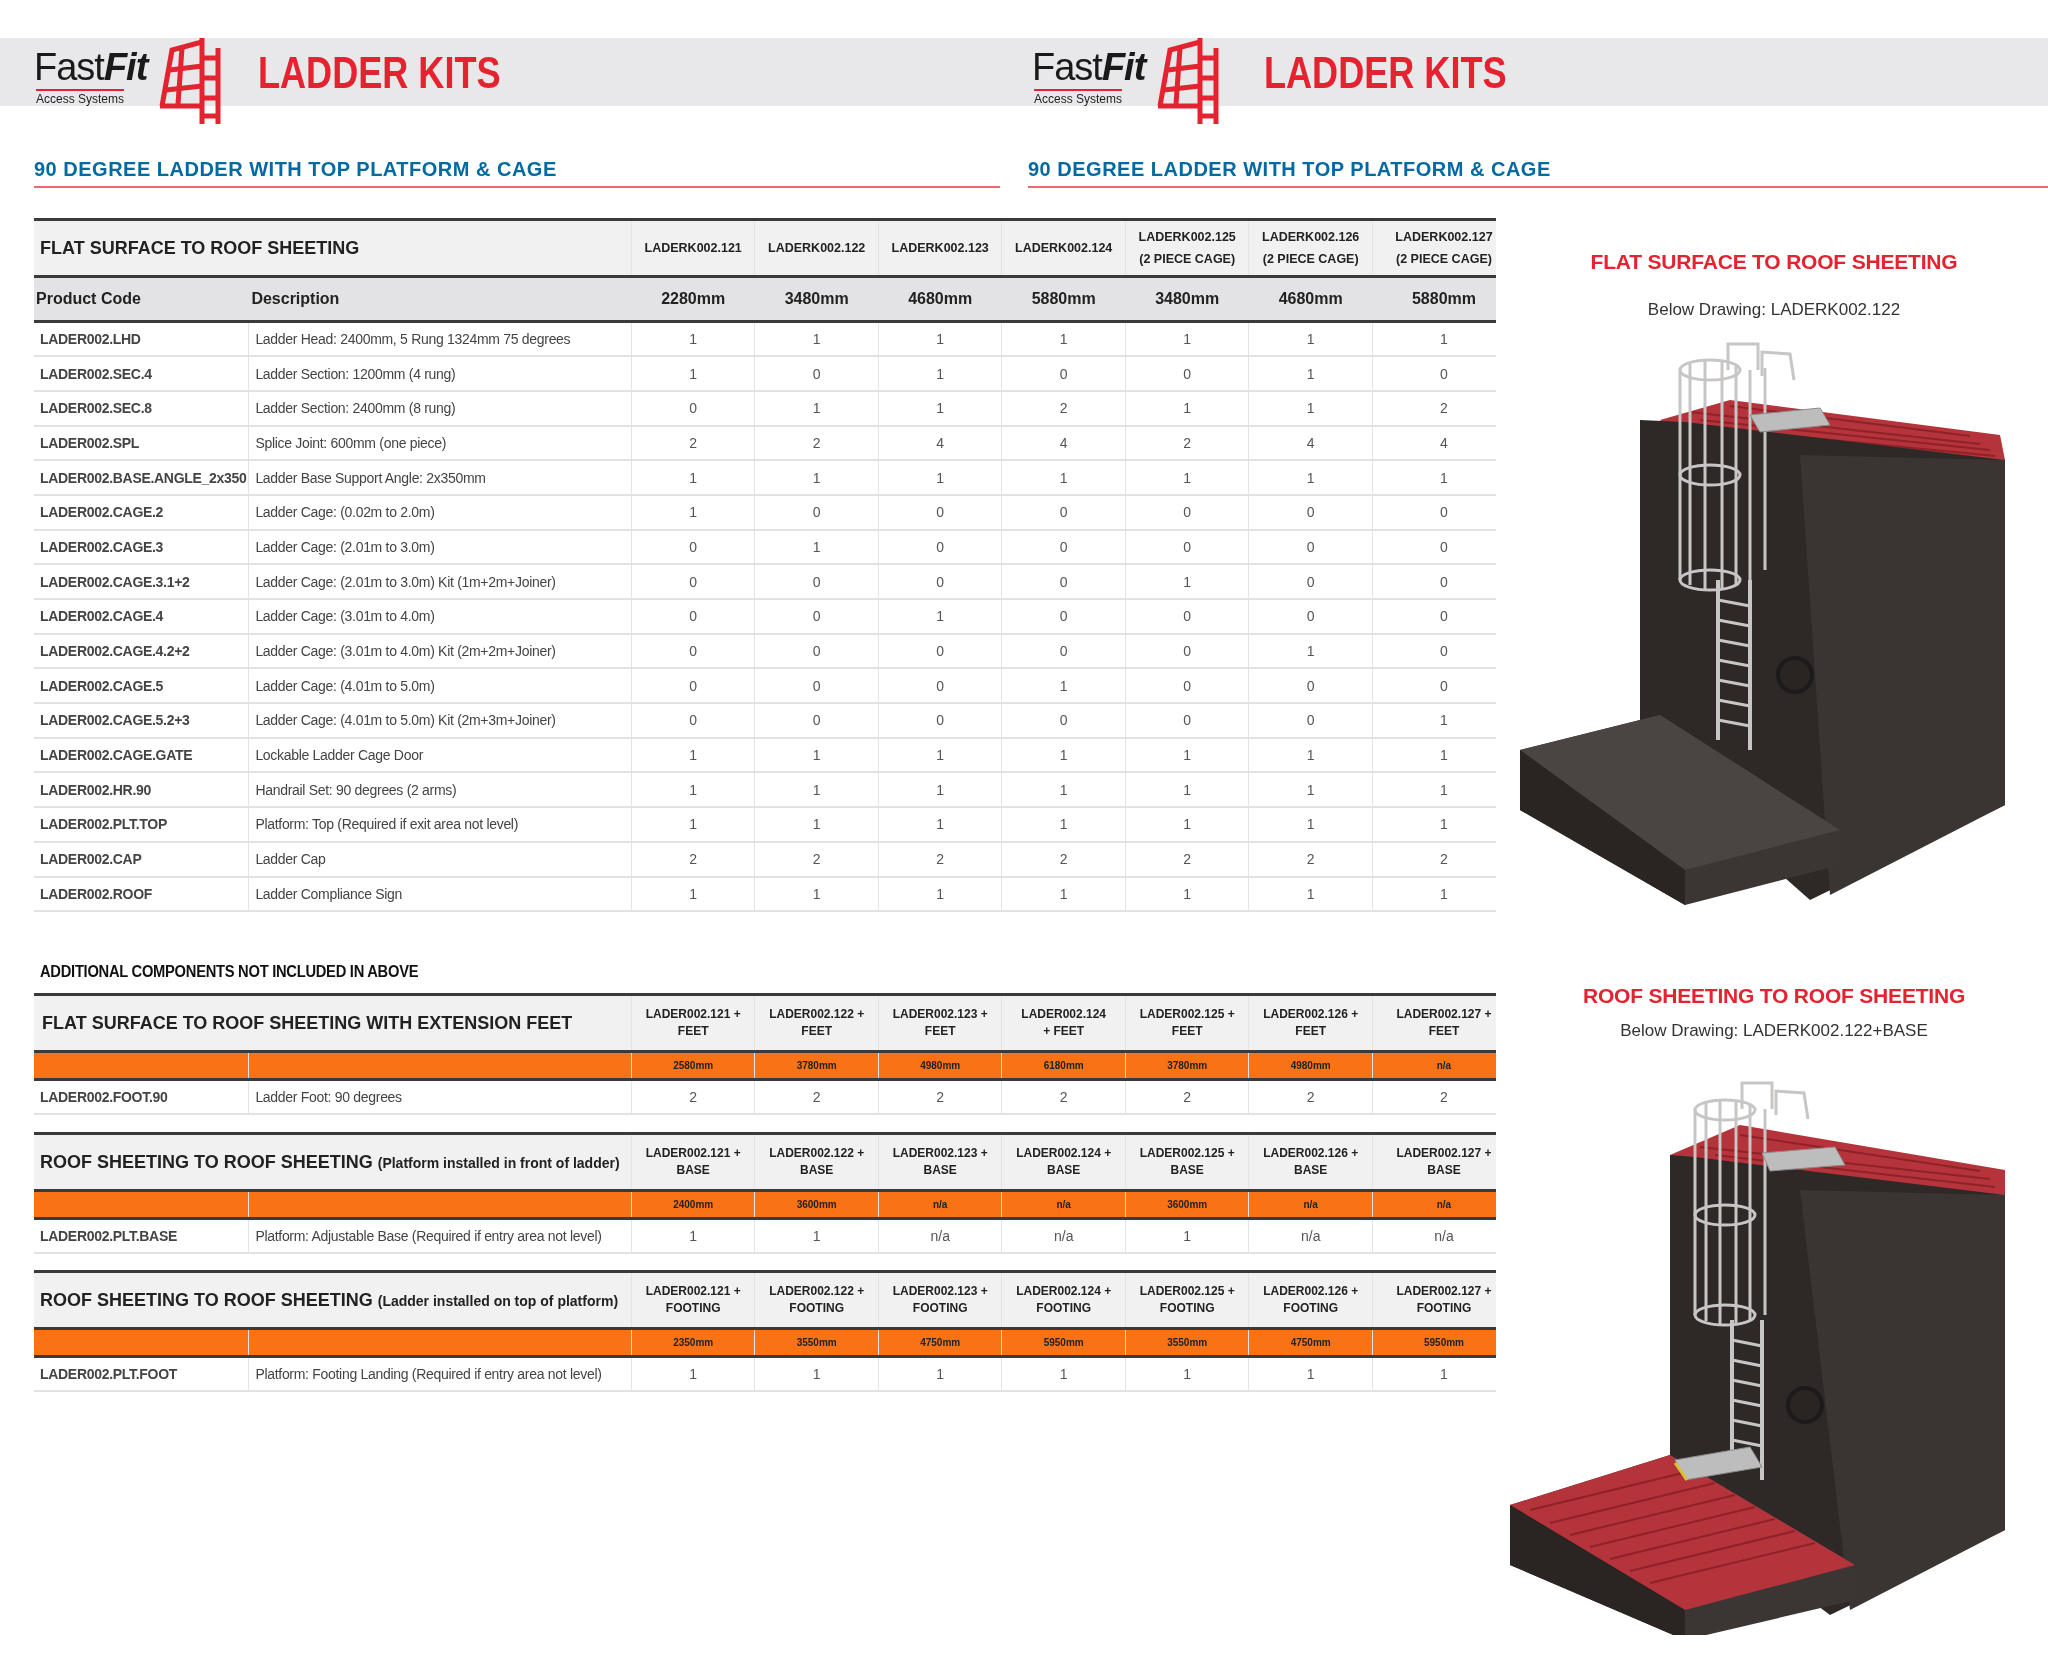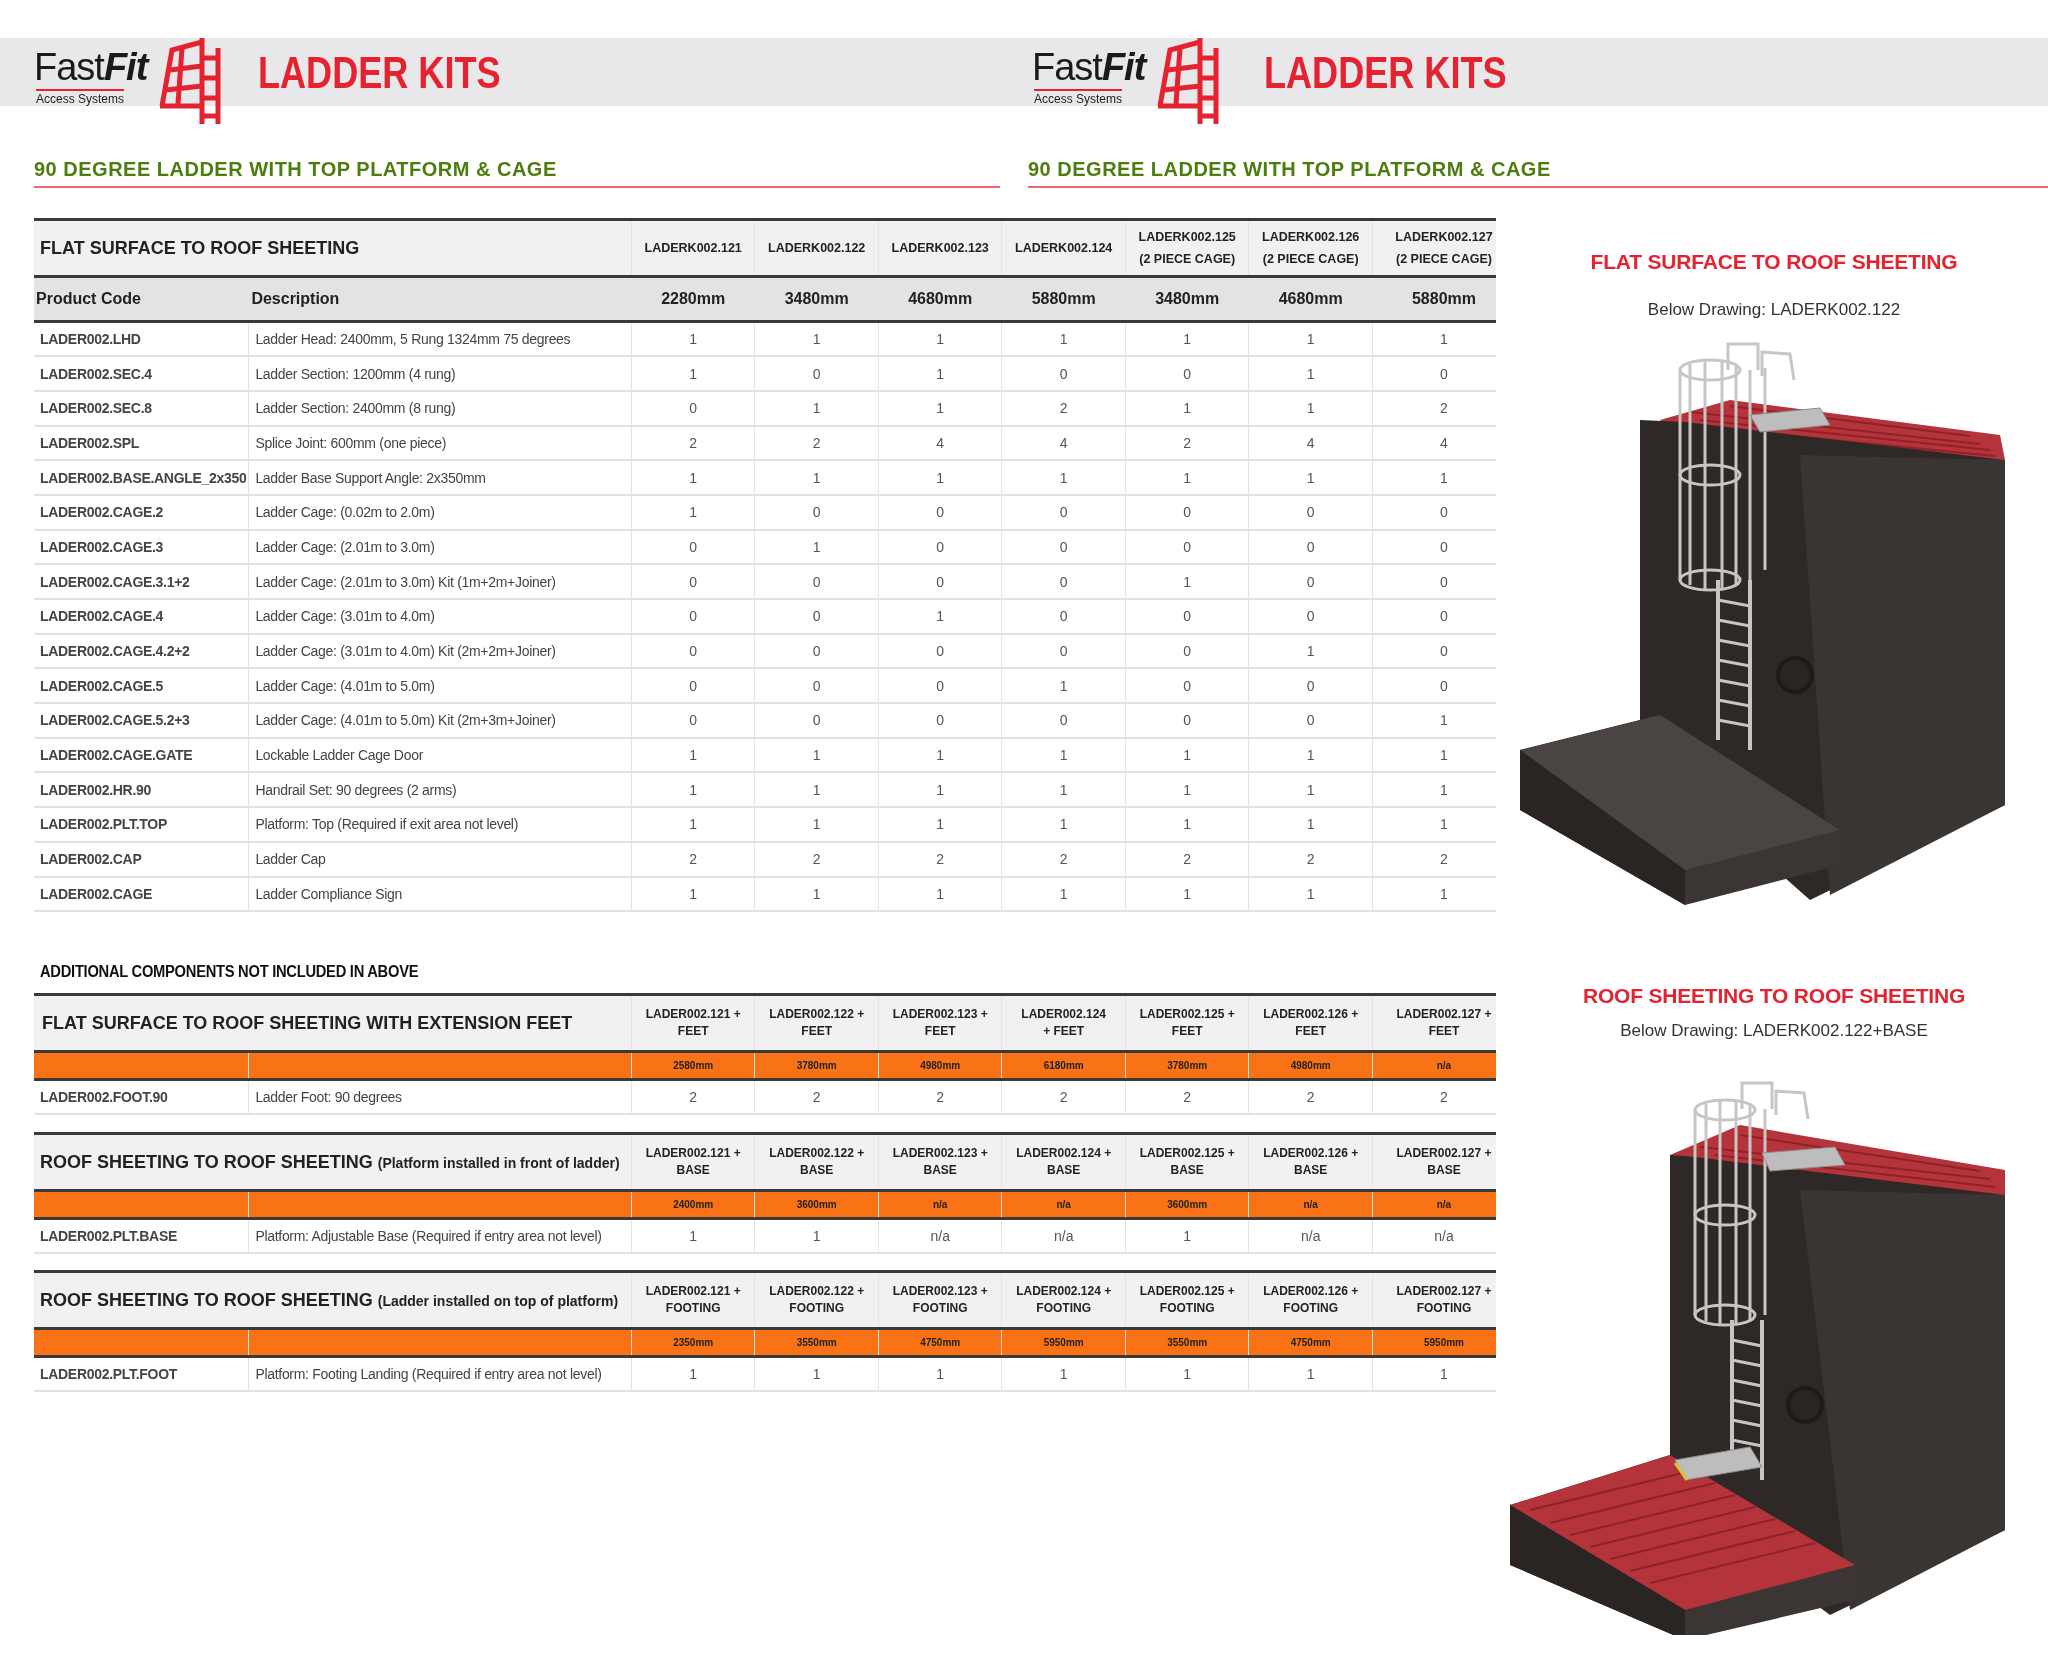--- a/index.html
+++ b/index.html
@@ -11,21 +11,21 @@
   .hb-right { left: 1000px; width: 1048px; }
 
   .logo { position: absolute; height: 100px; }
   .logo .fast { position: absolute; left: 0; top: 12px; font-size: 38px; color: #1a1a1a; letter-spacing: -1px; font-family: "Liberation Sans", sans-serif; }
   .logo .fast b { font-style: italic; font-weight: 700; }
   .logo .access { position: absolute; left: 2px; top: 55px; font-size: 12px; color: #222; border-top: 2px solid #e52330; padding-top: 1px; white-space: nowrap; }
   .logo svg { position: absolute; left: 118px; top: 0; }
 
   .page-title { position: absolute; top: 48px; font-size: 44px; font-weight: 700; color: #e52330; letter-spacing: 0px; transform: scaleX(0.82); transform-origin: left; font-family: "Liberation Sans", sans-serif; }
 
-  .section-title { position: absolute; top: 158px; font-size: 20px; font-weight: 700; color: #4d7c0f; letter-spacing: 0.5px; }
+  .section-title { position: absolute; top: 158px; font-size: 20px; font-weight: 700; color: #0369a1; letter-spacing: 0.5px; }
   .section-rule { position: absolute; top: 186px; height: 2px; background: #e86a70; }
 
   table.kit { position: absolute; left: 34px; width: 1462px; border-collapse: collapse; font-family: "Liberation Sans", sans-serif; }
   table.kit td, table.kit th { border-right: 1px solid #e4e4e4; }
   table.kit td:last-child, table.kit th:last-child { border-right: none; padding-left: 19px; }
   .col-code { width: 214px; }
   .col-desc { width: 381px; }
   .col-num { width: 123px; }
 
   .thead-top th { background: #f1f1f2; border-top: 3px solid #3a3a3a; height: 57px; font-size: 12.5px; font-weight: 700; color: #222; text-align: center; line-height: 22px; }
@@ -307,21 +307,21 @@
         <td class="desc">Ladder Cap</td>
         <td class="num">2</td>
         <td class="num">2</td>
         <td class="num">2</td>
         <td class="num">2</td>
         <td class="num">2</td>
         <td class="num">2</td>
         <td class="num">2</td>
       </tr>
       <tr>
-        <td class="code">LADER002.CAGE</td>
+        <td class="code">LADER002.ROOF</td>
         <td class="desc">Ladder Compliance Sign</td>
         <td class="num">1</td>
         <td class="num">1</td>
         <td class="num">1</td>
         <td class="num">1</td>
         <td class="num">1</td>
         <td class="num">1</td>
         <td class="num">1</td>
       </tr>
     </tbody>

